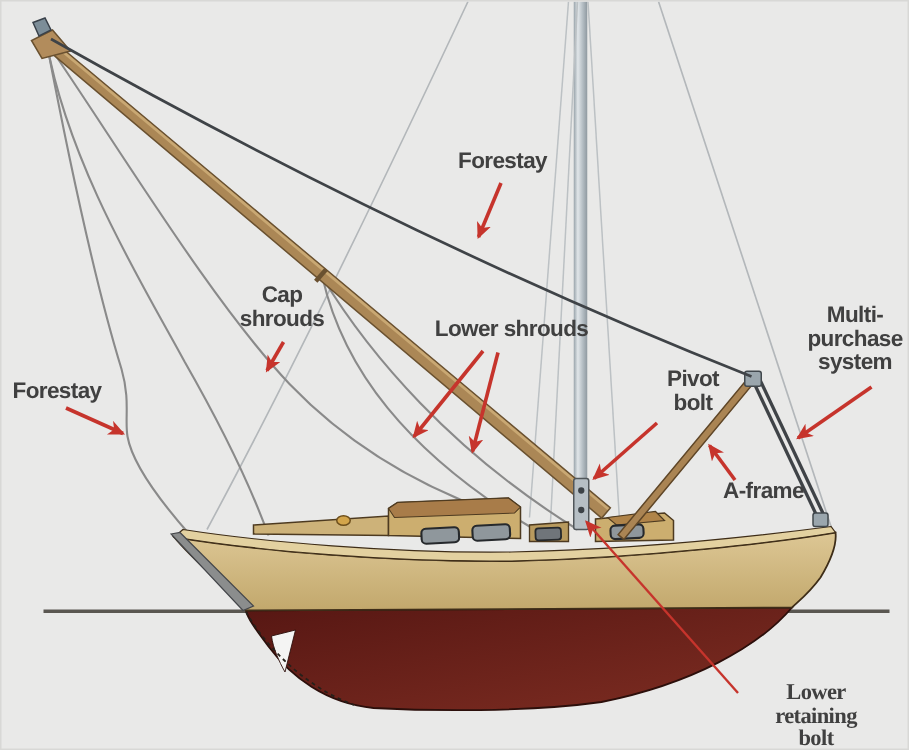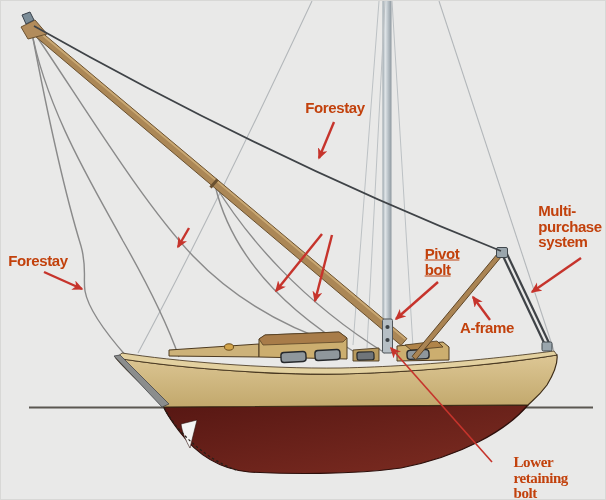--- a/index.html
+++ b/index.html
@@ -12,21 +12,22 @@
     box-sizing:border-box;
     font-family:"Liberation Sans", sans-serif;
   }
   #stage svg{position:absolute;left:0;top:0;}
   .lbl{
     position:absolute;
     font-weight:700;
     font-size:15px;
     letter-spacing:-0.4px;
     line-height:15.5px;
-    color:#c2410c;
+    color:#404040;
+    text-align:center;
     transform:translate(-50%,-50%);
     white-space:pre-line;
     pointer-events:none;
   }
 </style>
 </head>
 <body>
 
 <div id="stage">
 
@@ -127,23 +128,26 @@
     <line x1="331" y1="234" x2="314" y2="300" marker-end="url(#ah)"></line>
     <line x1="43" y1="271" x2="81" y2="288" marker-end="url(#ah)"></line>
     <line x1="437" y1="281" x2="395" y2="318" marker-end="url(#ah)"></line>
     <line x1="489" y1="319" x2="472" y2="296" marker-end="url(#ah)"></line>
     <line x1="580" y1="257" x2="531" y2="291" marker-end="url(#ah)"></line>
     <line x1="491" y1="461" x2="390" y2="347" stroke-width="1.6" marker-end="url(#ah)"></line>
   </g>
 </svg>
 
 <div class="lbl" style="left:334px;top:107px;">Forestay</div>
+<div class="lbl" style="left:187px;top:204px;">Cap
+shrouds</div>
+<div class="lbl" style="left:340px;top:219px;">Lower shrouds</div>
 <div class="lbl" style="left:37px;top:260px;">Forestay</div>
-<div class="lbl" style="left:441px;top:260px;text-decoration:underline;">Pivot
+<div class="lbl" style="left:461px;top:260px;">Pivot
 bolt</div>
-<div class="lbl" style="left:486px;top:327px;">A-frame</div>
+<div class="lbl" style="left:508px;top:327px;">A-frame</div>
 <div class="lbl" style="left:569px;top:225px;">Multi-
 purchase
 system</div>
 <div class="lbl" style="left:543px;top:477px;font-family:Liberation Serif, serif;">Lower retaining
 bolt</div>
 
 </div>
 
 </body></html>

